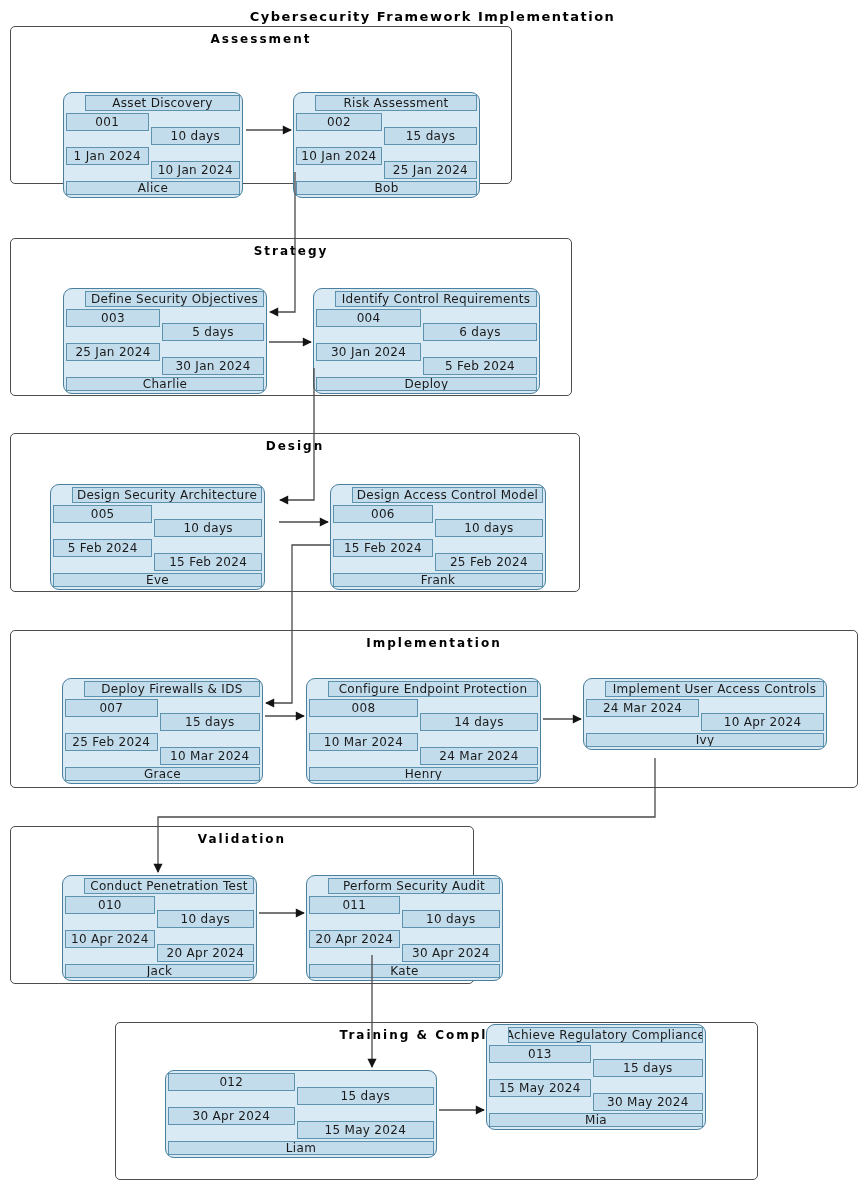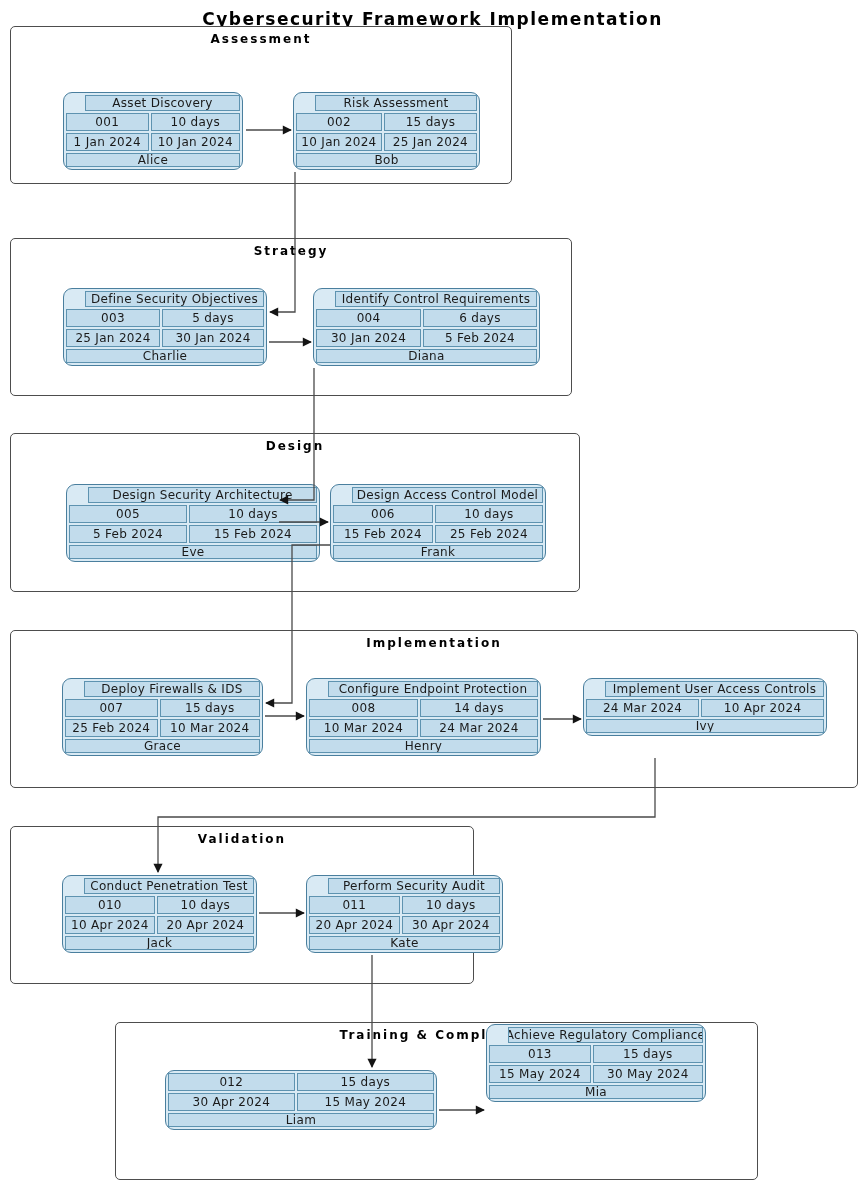--- a/index.html
+++ b/index.html
@@ -1,37 +1,37 @@
 <!DOCTYPE html>
 <html style="--card_fill: #d9eaf4; --cell_fill: #c2dcec; --cell_border: #5e93b0; --card_border: #4a7f9e; --section_border: #4d4d4d; --connector: #4a4a4a; --text: #1a1a1a;"><head>
 <meta charset="utf-8">
 <style>
   html,body{margin:0;padding:0;background:#ffffff;}
   body{width:865px;height:1186px;overflow:hidden;position:relative;
        font-family:"DejaVu Sans","Liberation Sans",sans-serif;color:#111;}
   .canvas{position:absolute;inset:0;}
   .main-title{position:absolute;top:9px;left:0;width:865px;text-align:center;
-       font-size:17px;font-weight:bold;letter-spacing:1.5px;color:#000;}
+       font-size:13px;font-weight:bold;letter-spacing:1.5px;color:#000;}
   .phase{position:absolute;background:#ffffff;border:1px solid var(--section_border,#4d4d4d);
        border-radius:5px;box-sizing:border-box;}
   .phase-title{position:absolute;top:5px;left:0;width:100%;text-align:center;
        font-size:12px;font-weight:bold;letter-spacing:2px;color:#000;}
   .card{position:absolute;box-sizing:border-box;display:flex;flex-direction:column;
        gap:2px;padding:2px;background:var(--card_fill,#d9eaf4);
        border:1.5px solid var(--card_border,#4a7f9e);border-radius:9px;}
   .row{display:flex;gap:2px;}
   .cell{flex:1;display:flex;align-items:center;justify-content:center;
        background:var(--cell_fill,#c2dcec);border:1px solid var(--cell_border,#5e93b0);
        box-sizing:border-box;font-size:12px;letter-spacing:0.3px;white-space:nowrap;
        overflow:hidden;color:var(--text,#1a1a1a);}
   .rt .cell{height:16px;margin-left:19px;}
   .rm .cell{height:18px;}
   .ro .cell{height:14px;}
   .split .c1{flex:0 0 calc(48% - 1px);}
-  .split .c2{flex:1;}
+  .split .c2{flex:1;margin-top:14px;}
   svg.wires{position:absolute;left:0;top:0;pointer-events:none;}
   svg.wires path{fill:none;stroke:var(--connector,#4a4a4a);stroke-width:1.3px;}
   svg.wires .ahead{fill:#141414;stroke:none;}
 </style>
 </head>
 <body>
 
 <div class="canvas">
 
   <div class="main-title">Cybersecurity Framework Implementation</div>
@@ -112,25 +112,25 @@
       </div>
     <div class="row rm split">
         <div class="cell c1">004</div>
         <div class="cell c2">6 days</div>
       </div>
     <div class="row rm split">
         <div class="cell c1">30 Jan 2024</div>
         <div class="cell c2">5 Feb 2024</div>
       </div>
     <div class="row ro">
-        <div class="cell">Diana</div>
-      </div>
-  </div>
-
-  <div class="card" style="left:66px;top:484px;width:254px">
+        <div class="cell">Deploy</div>
+      </div>
+  </div>
+
+  <div class="card" style="left:50px;top:484px;width:215px">
     <div class="row rt">
         <div class="cell">Design Security Architecture</div>
       </div>
     <div class="row rm split">
         <div class="cell c1">005</div>
         <div class="cell c2">10 days</div>
       </div>
     <div class="row rm split">
         <div class="cell c1">5 Feb 2024</div>
         <div class="cell c2">15 Feb 2024</div>

